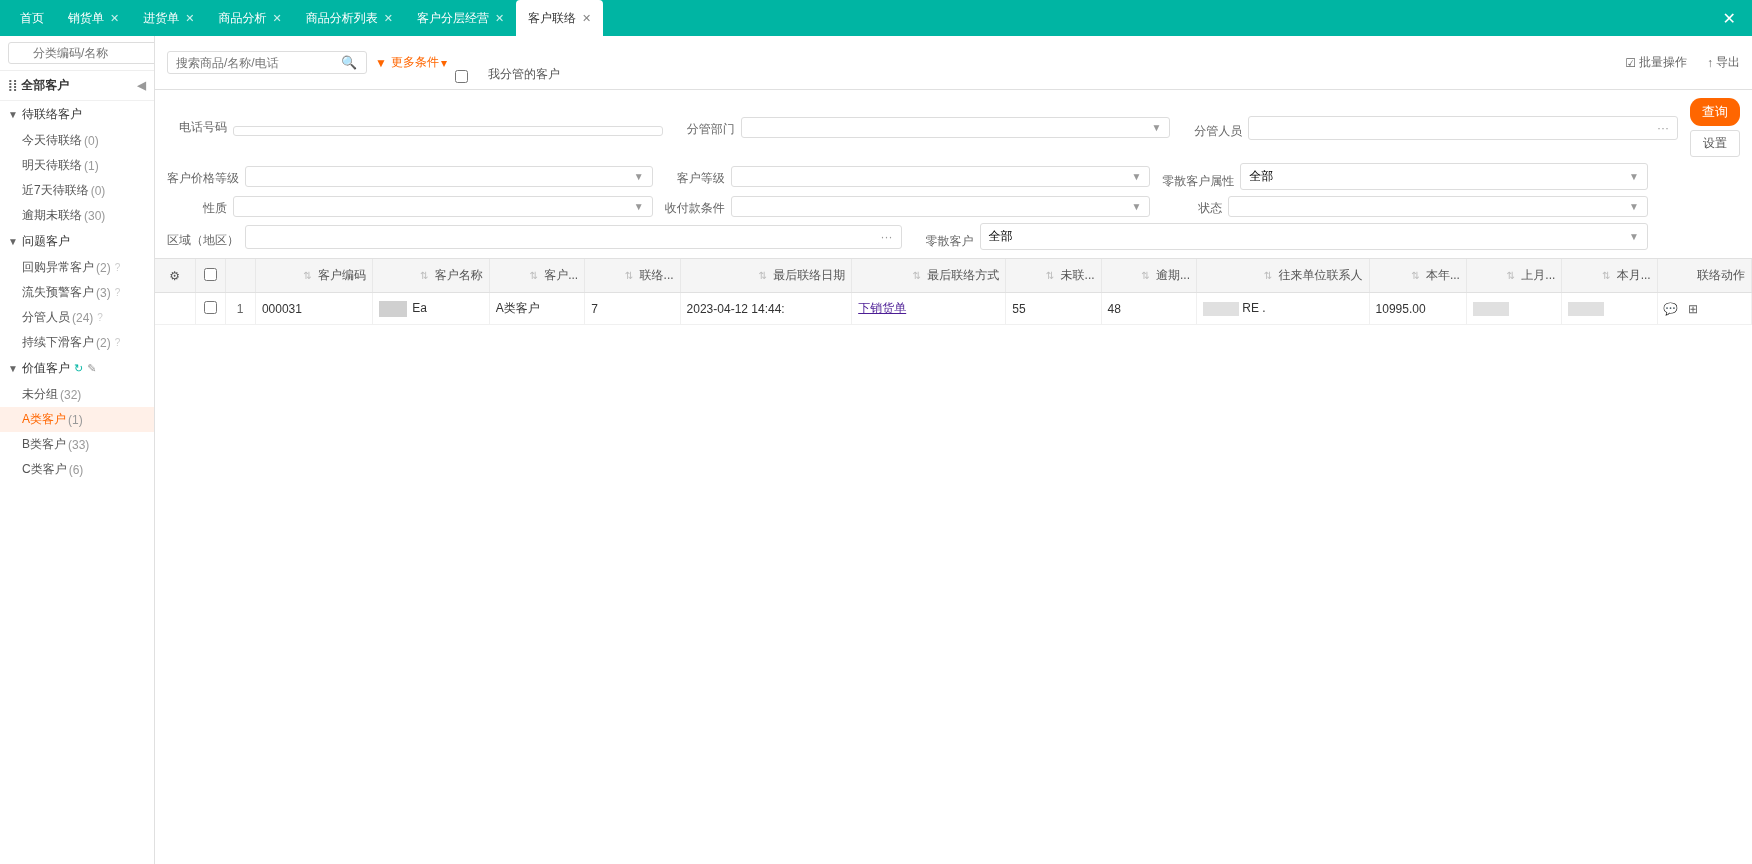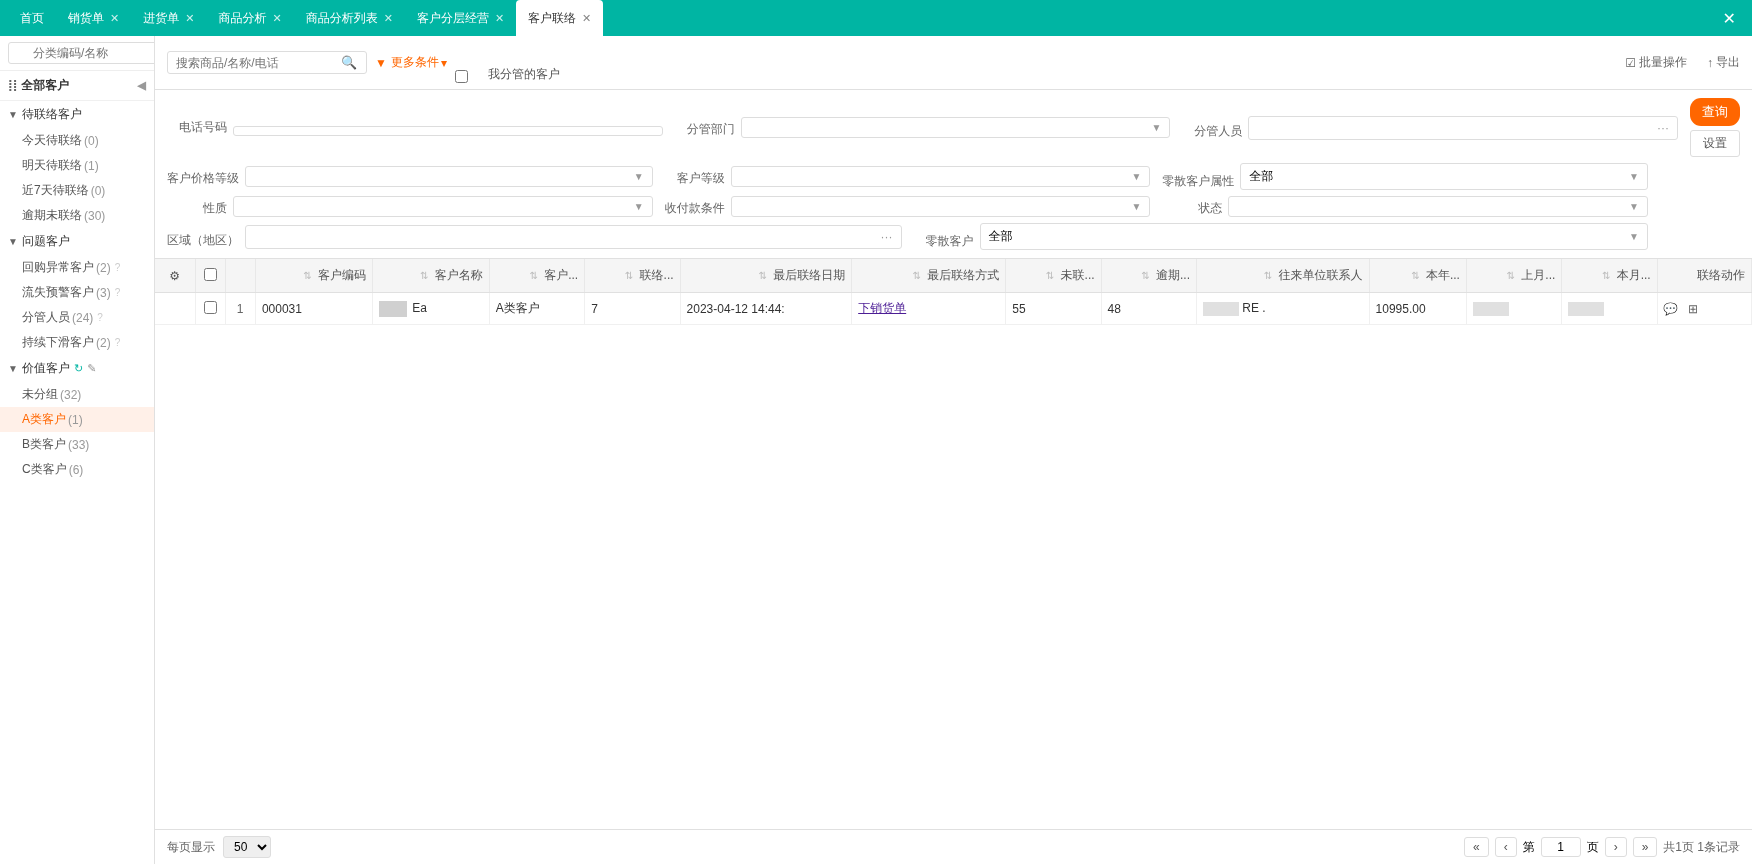--- a/index.html
+++ b/index.html
@@ -520,32 +520,14 @@
             </td>
             <td>
               <span style="cursor:pointer;margin-right:6px;color:#666;">💬</span>
               <span style="cursor:pointer;color:#666;">⊞</span>
             </td>
           </tr>
         </tbody>
       </table>
     </div>
 
-    <div class="table-footer">
-      <div class="footer-left">
-        <span class="page-size-label">每页显示</span>
-        <select class="page-size-select">
-          <option>50</option>
-        </select>
-      </div>
-      <div class="pagination">
-        <button class="page-btn">«</button>
-        <button class="page-btn">‹</button>
-        <span>第</span>
-        <input class="page-input" type="text" value="1" style="">
-        <span>页</span>
-        <button class="page-btn">›</button>
-        <button class="page-btn">»</button>
-        <span class="total-text">共1页 1条记录</span>
-      </div>
-    </div>
   </div>
 </div>
 
 </body></html>

